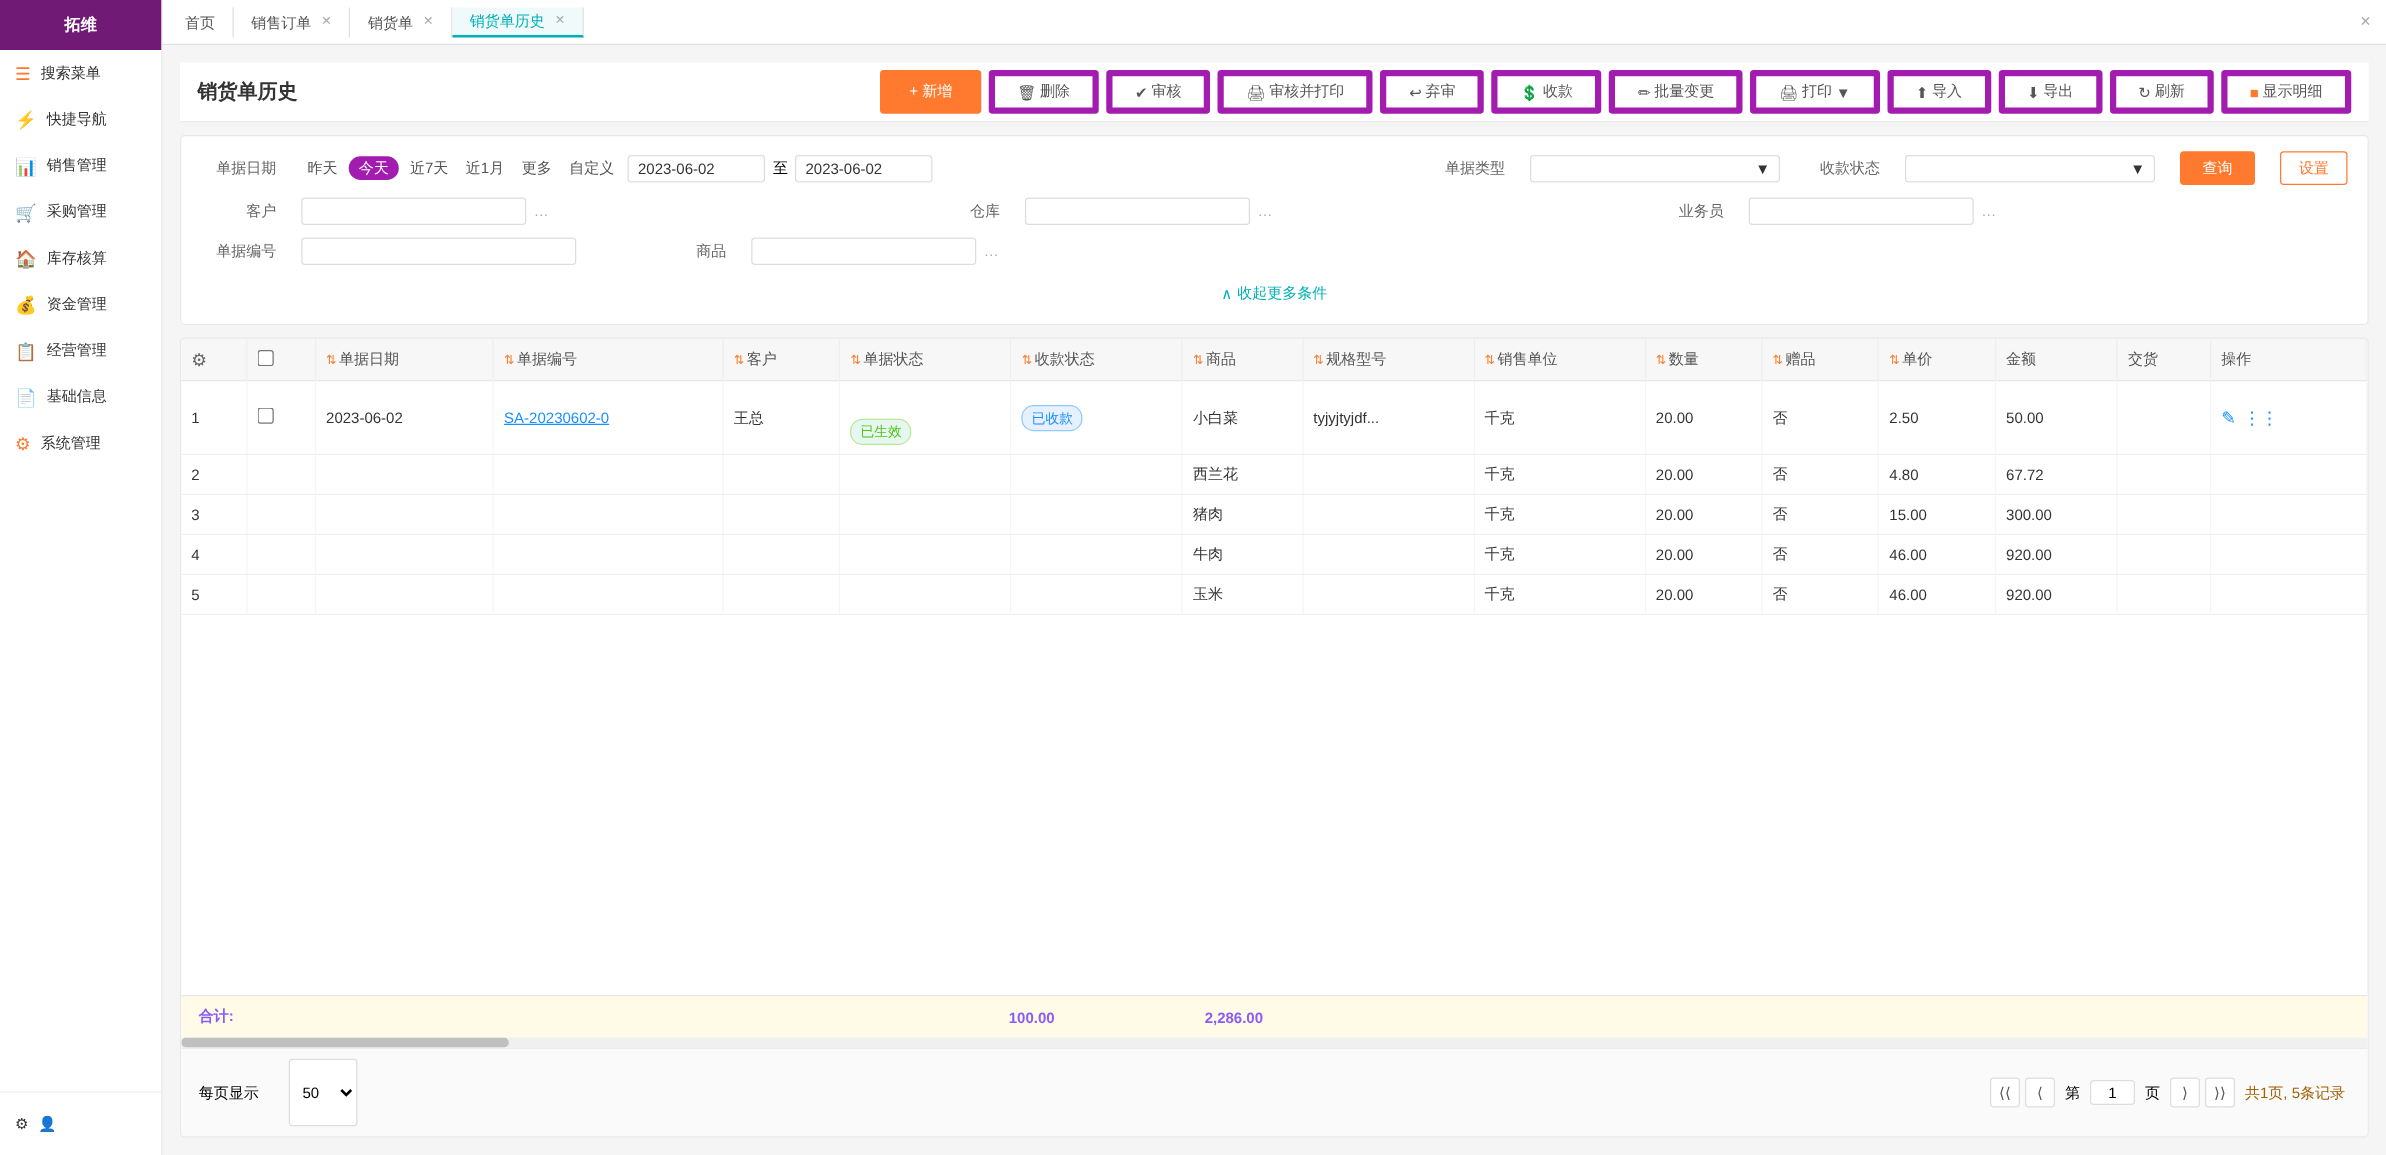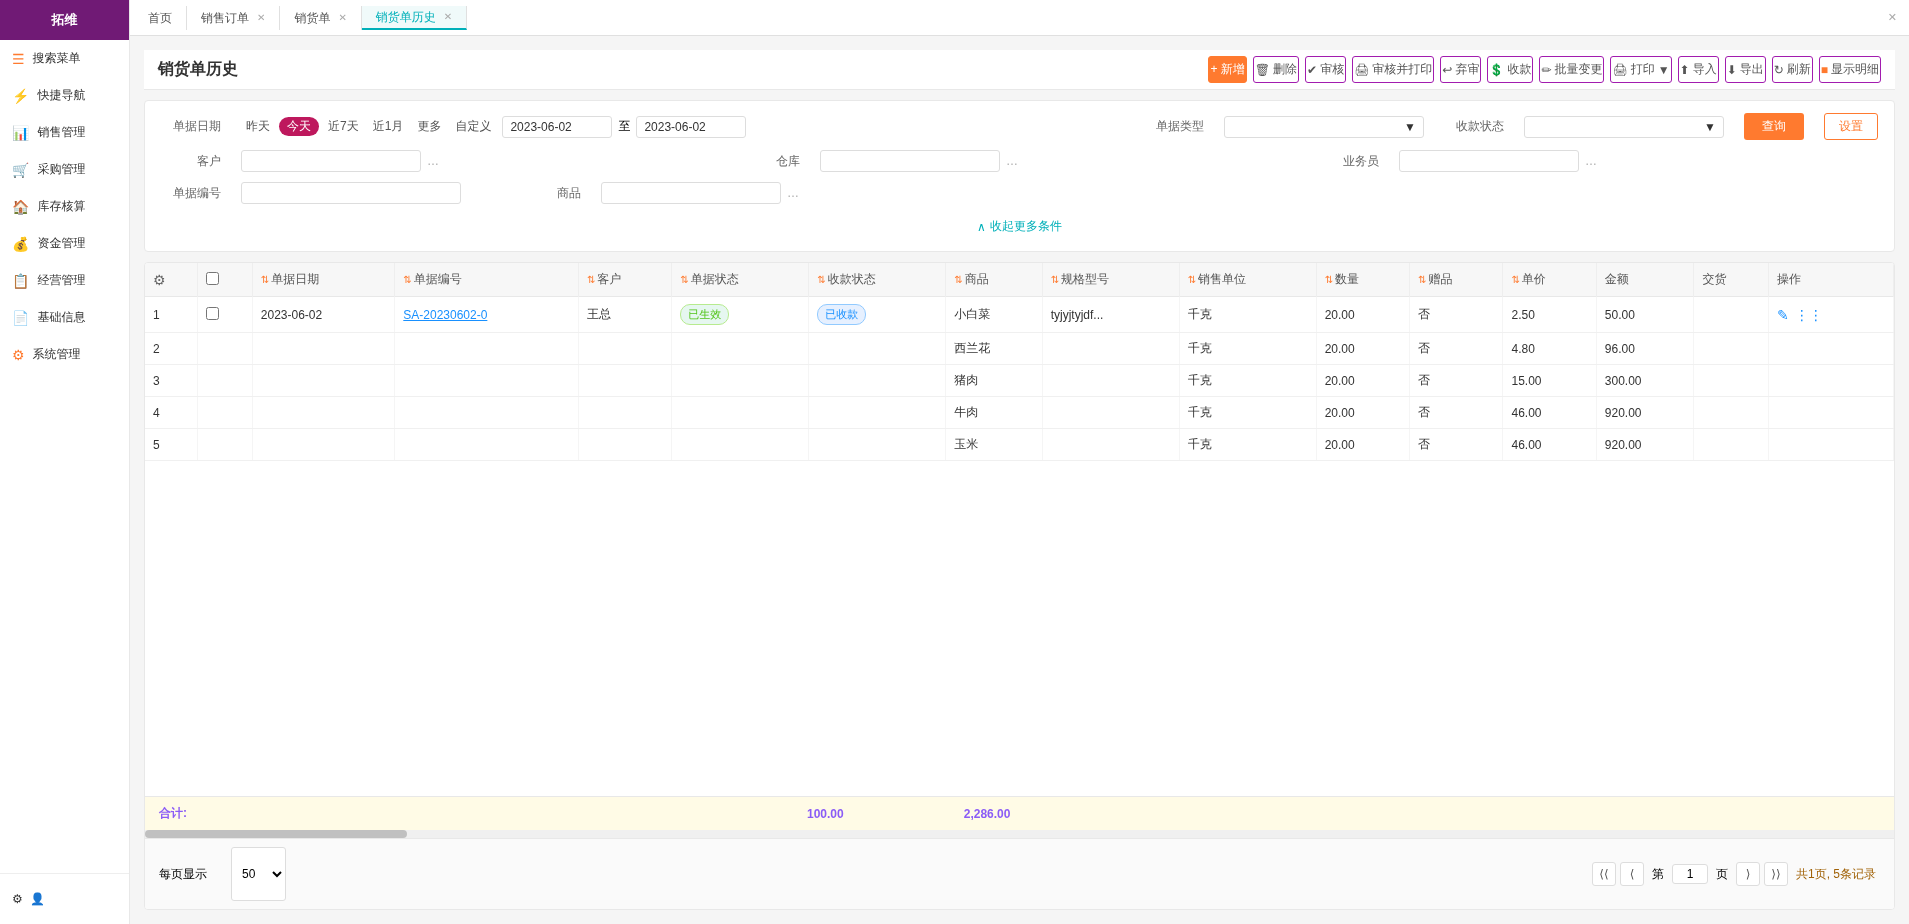--- a/index.html
+++ b/index.html
@@ -87,22 +87,22 @@
       flex-wrap: wrap;
     }
     .page-title {
       font-size: 16px;
       font-weight: bold;
       color: #333;
       margin-right: 10px;
     }
     .toolbar-spacer { flex: 1; }
     .btn {
-      padding: 4px 1px;
-      border: 1px solid #a21caf;
+      padding: 4px 18px;
+      border: 5px solid #a21caf;
       border-radius: 3px;
       cursor: pointer;
       color: #555;
       background: #fff;
       font-size: 12px;
       display: flex;
       align-items: center;
       gap: 3px;
       white-space: nowrap;
     }
@@ -138,21 +138,21 @@
       flex: 1;
     }
     .date-shortcuts { display: flex; gap: 4px; align-items: center; }
     .date-shortcut {
       cursor: pointer;
       padding: 1px 5px;
       border-radius: 2px;
       color: #555;
     }
     .date-shortcut.active {
-      background: #be185d;
+      background: #a21caf;
       color: #fff;
       border-radius: 10px;
       padding: 1px 8px;
     }
     .date-input {
       border: 1px solid #ddd;
       border-radius: 3px;
       padding: 3px 7px;
       color: #333;
       width: 110px;
@@ -243,21 +243,21 @@
       border-bottom: 1px solid #f0f0f0;
       border-right: 1px solid #f5f5f5;
       white-space: nowrap;
     }
     .badge {
       display: inline-block;
       padding: 2px 7px;
       border-radius: 10px;
       font-size: 11px;
     }
-    .badge-green { background: #e6f7f0; color: #52c41a; border: 1px solid #b7eb8f; }
+    .badge-green { background: #e6f7f0; color: #52c41a; border: 1px solid #b7eb8f; margin-top: 23px; }
     .badge-blue { background: #e6f0ff; color: #1890ff; border: 1px solid #91caff; }
     .link-text { color: #1890ff; cursor: pointer; text-decoration: underline; }
     .action-btn {
       color: #1890ff;
       cursor: pointer;
       margin-right: 6px;
       background: none;
       border: none;
       font-size: 14px;
     }
@@ -574,21 +574,21 @@
       <td></td>
       <td></td>
       <td></td>
       <td></td>
       <td>西兰花</td>
       <td></td>
       <td>千克</td>
       <td>20.00</td>
       <td>否</td>
       <td>4.80</td>
-      <td>96.00</td>
+      <td>67.72</td>
       <td></td>
       <td></td>
     </tr>
               <tr>
       <td>3</td>
       <td></td>
       <td></td>
       <td></td>
       <td></td>
       <td></td>

